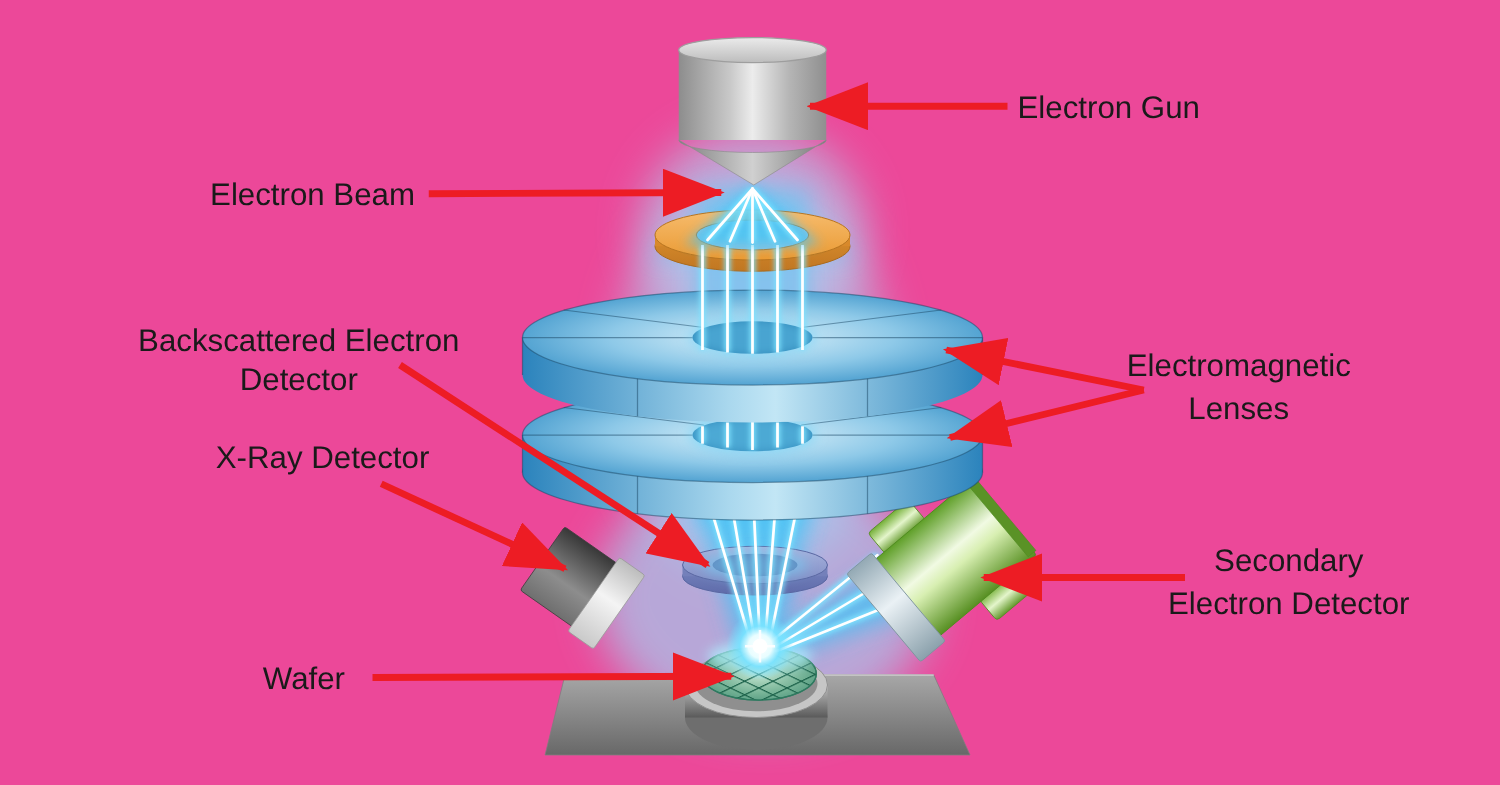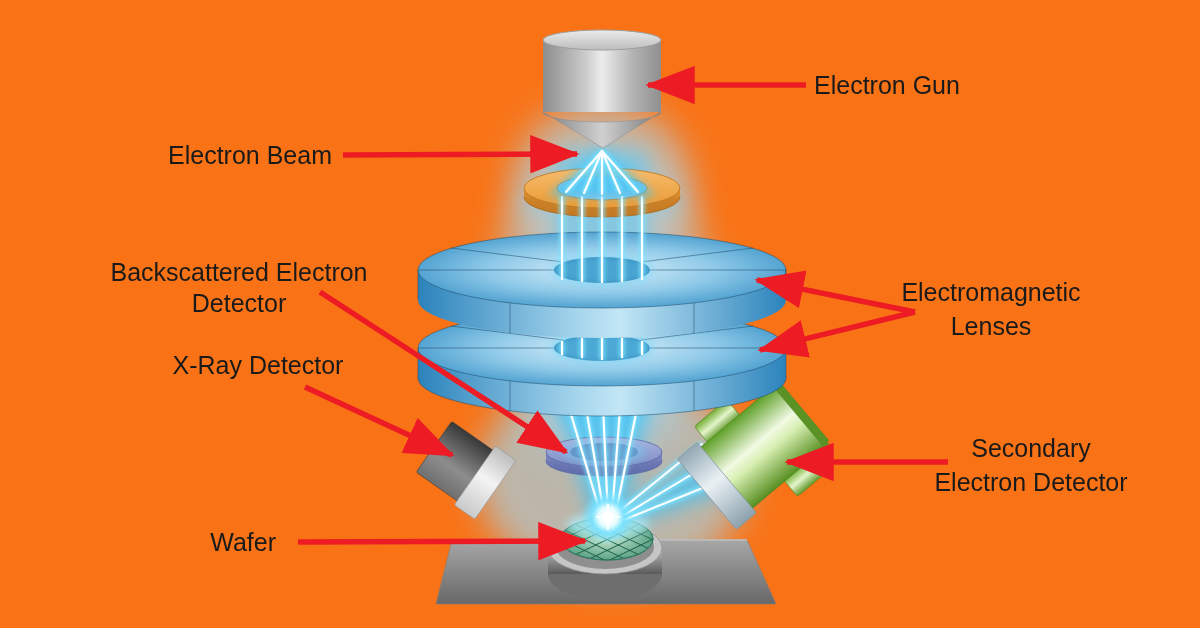--- a/index.html
+++ b/index.html
@@ -1,16 +1,16 @@
 <!DOCTYPE html>
 <html style="--accent-red: #ED1C24; --label-color: #1a1a1a; --beam-cyan: #2fb9f2; --beam-core-white: #ffffff; --lens-blue: #2f8cc4; --aperture-orange: #eda043; --bsd-ring-blue: #8a97cc; --secondary-detector-green: #76b73a; --xray-detector-gray: #5a5a5a; --gun-metal-gray: #b5b5b5; --wafer-teal: #4f9a7e; --platform-gray: #8a8a8a; --background: #ffffff;"><head>
 <meta charset="utf-8">
 <style>
   html,body{margin:0;padding:0;background:#ffffff;}
-  .stage{position:relative;width:1200px;height:628px;background:#f97316;overflow:hidden;}
+  .stage{position:relative;width:1200px;height:628px;background:#ec4899;overflow:hidden;}
   .diagram-label{
     fill:var(--label-color,#1a1a1a);
     font-family:"Liberation Sans",sans-serif;
     font-size:25px;
   }
   .arrow-line{stroke:var(--accent-red,#ED1C24);stroke-width:5.5;fill:none;}
   .ah-poly{fill:var(--accent-red,#ED1C24);}
   .outline{stroke:rgba(25,70,100,.5);stroke-width:1;fill:none;}
 </style>
 </head>

